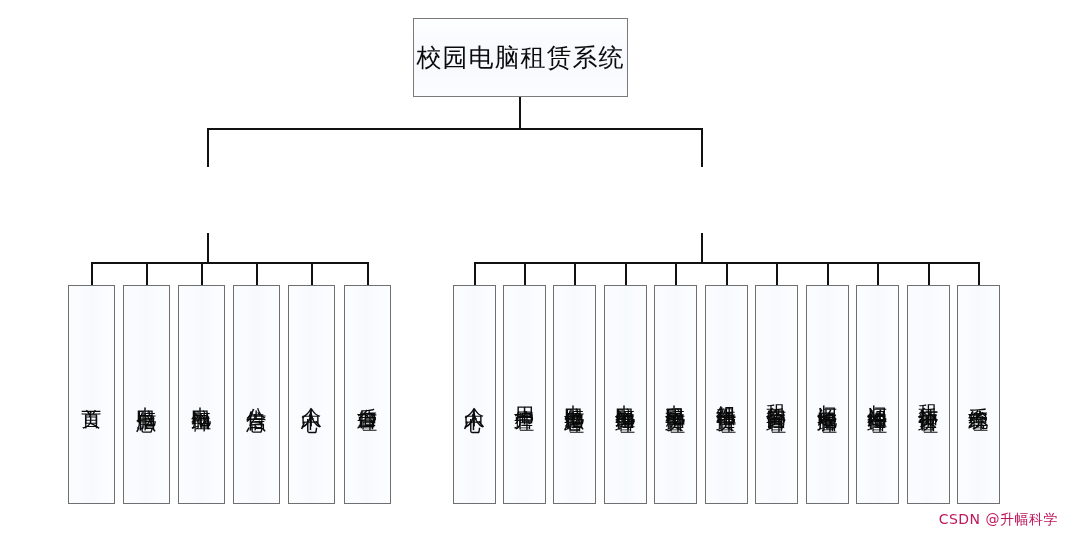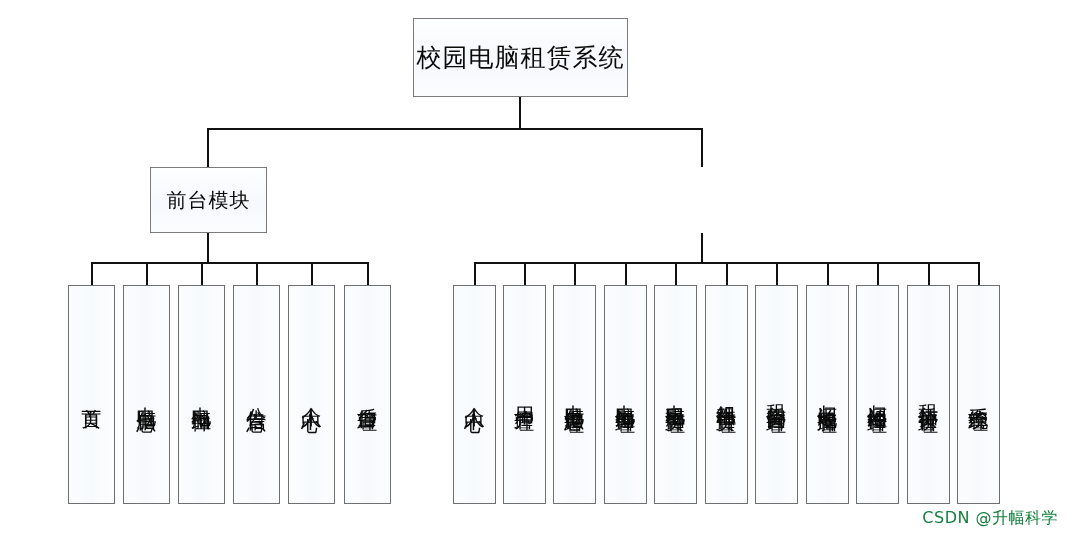--- a/index.html
+++ b/index.html
@@ -84,22 +84,22 @@
     background: #111111;
     z-index: 1;
   }
 
   
   .watermark {
     position: absolute;
     right: 12px;
     bottom: 8px;
     font-family: "DejaVu Sans", "Liberation Sans", sans-serif;
-    font-size: 16px;
-    color: #15803d;
+    font-size: 14px;
+    color: #be185d;
     letter-spacing: 0.5px;
     z-index: 5;
   }
 </style>
 </head>
 <body>
 
 <div id="canvas">
 
   <div class="vline" style="left:519px; top:97px; height:32px;"></div>
@@ -127,23 +127,20 @@
   <div class="vline" style="left:776px; top:262px; height:23px;"></div>
   <div class="vline" style="left:827px; top:262px; height:23px;"></div>
   <div class="vline" style="left:877px; top:262px; height:23px;"></div>
   <div class="vline" style="left:928px; top:262px; height:23px;"></div>
   <div class="vline" style="left:978px; top:262px; height:23px;"></div>
 
   <div class="node node-root">
     <span>校园电脑租赁系统</span>
   </div>
 
-  <div class="node node-level2 node-front">
-    <span>前台模块</span>
-  </div>
 
   <div class="leaf" style="left:68px; width:47px;">
     <span class="vtext">首页</span>
   </div>
   <div class="leaf" style="left:123px; width:47px;">
     <span class="vtext">电脑信息</span>
   </div>
   <div class="leaf" style="left:178px; width:47px;">
     <span class="vtext">电脑组件</span>
   </div>

